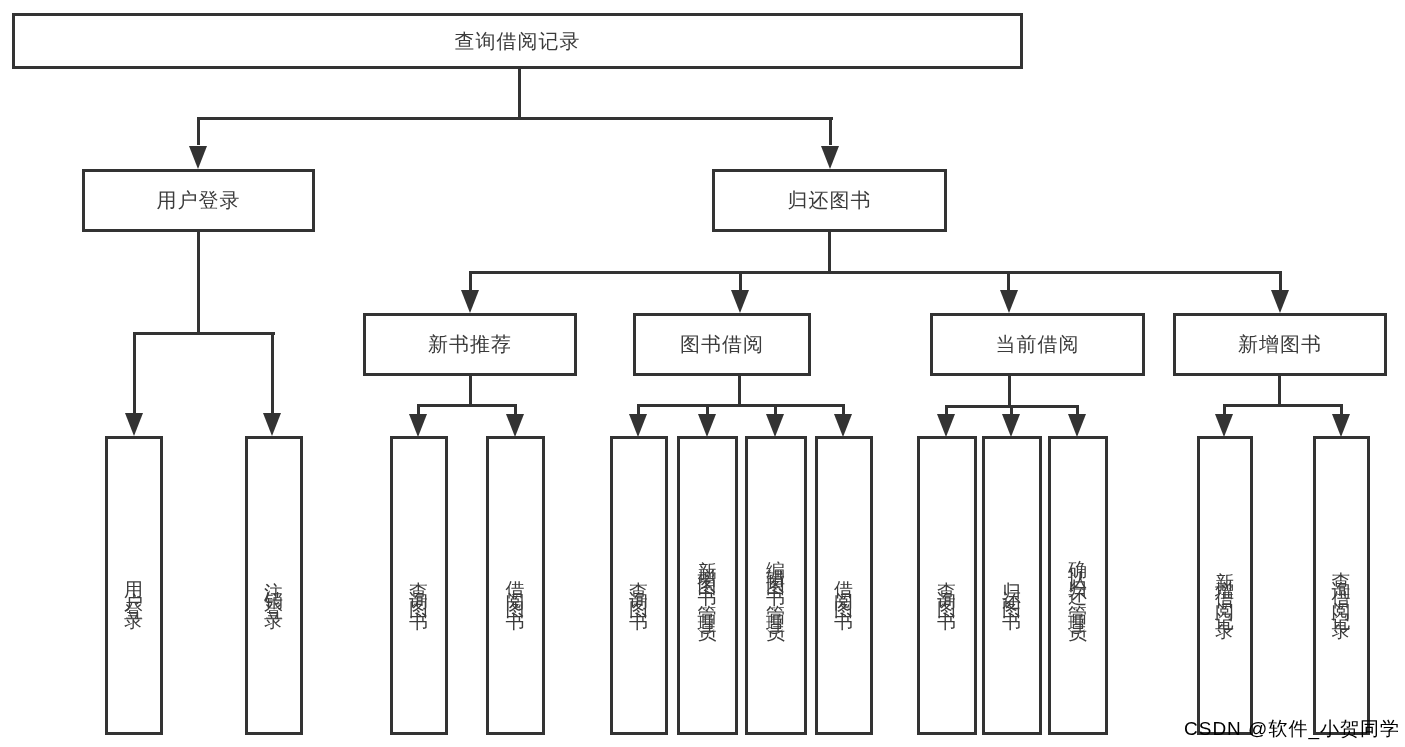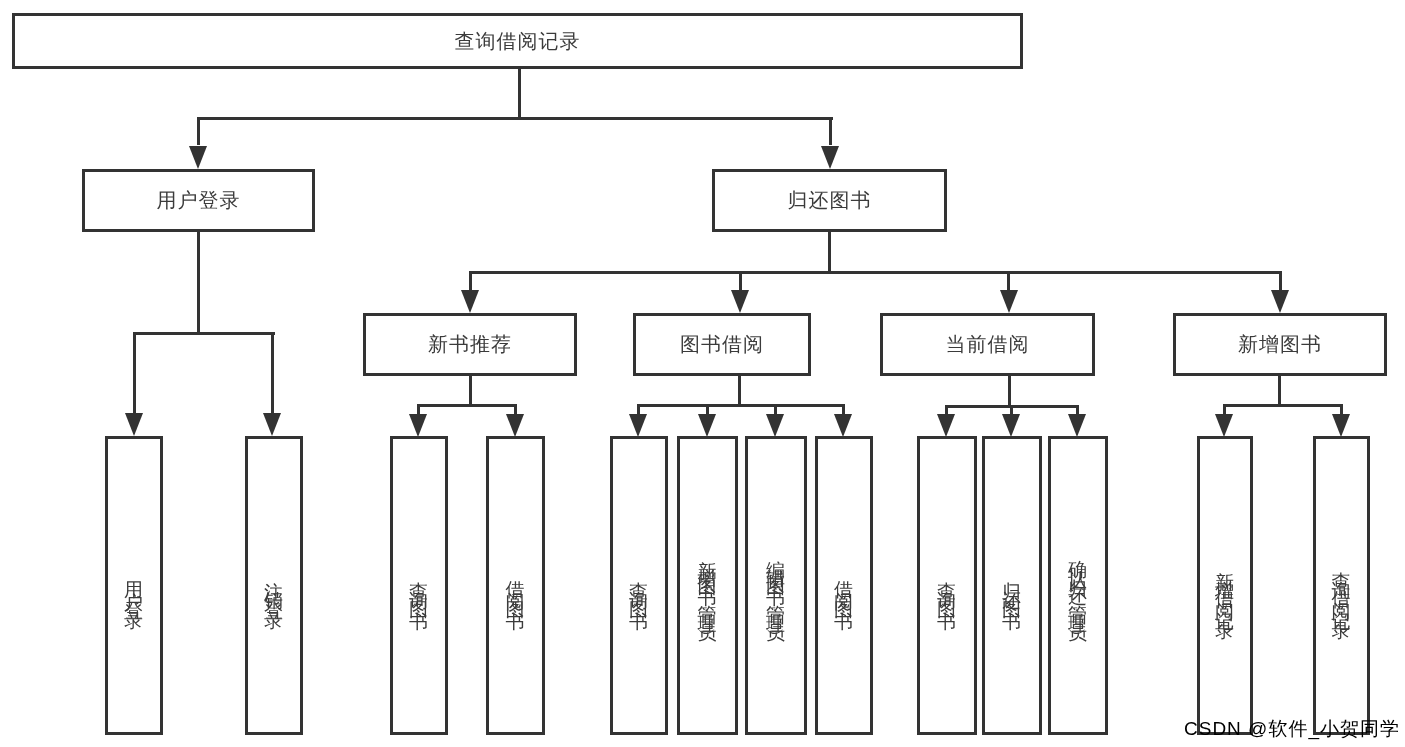--- a/index.html
+++ b/index.html
@@ -84,21 +84,21 @@
   <div class="hbox" style="left:12px; top:13px; width:1011px; height:56px;">查询借阅记录</div>
 
   <div class="hbox" style="left:82px; top:169px; width:233px; height:63px;">用户登录</div>
 
   <div class="hbox" style="left:712px; top:169px; width:235px; height:63px;">归还图书</div>
 
   <div class="hbox" style="left:363px; top:313px; width:214px; height:63px;">新书推荐</div>
 
   <div class="hbox" style="left:633px; top:313px; width:178px; height:63px;">图书借阅</div>
 
-  <div class="hbox" style="left:880px; top:313px; width:215px; height:63px;">当前借阅</div>
+  <div class="hbox" style="left:930px; top:313px; width:215px; height:63px;">当前借阅</div>
 
   <div class="hbox" style="left:1173px; top:313px; width:214px; height:63px;">新增图书</div>
 
   <div class="vbox" style="left:105px; width:58px;">
     <span class="vlabel">用户登录</span>
   </div>
   <div class="vbox" style="left:245px; width:58px;">
     <span class="vlabel">注销登录</span>
   </div>
 

